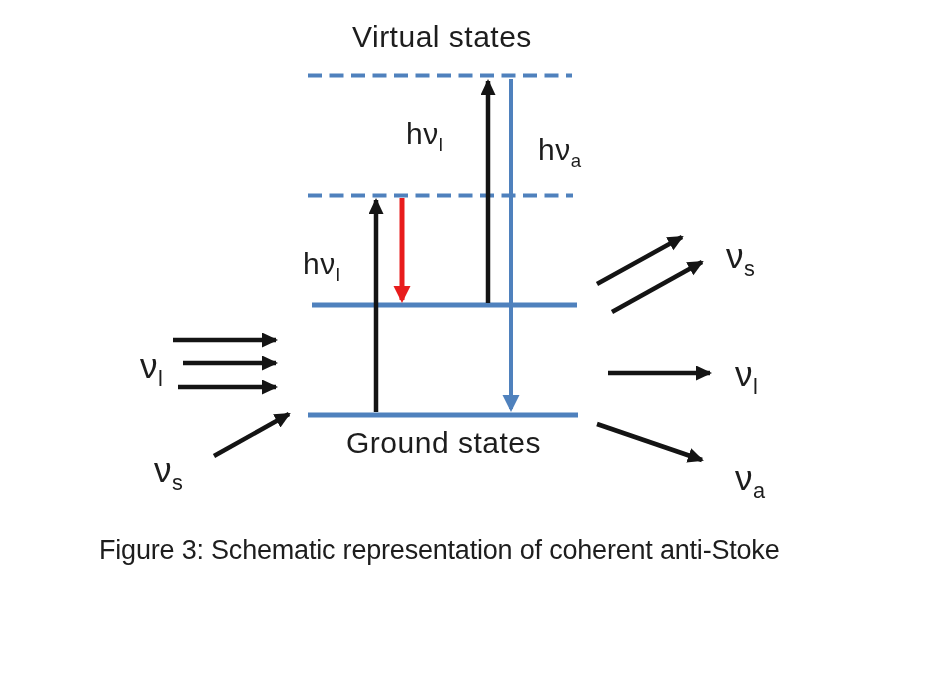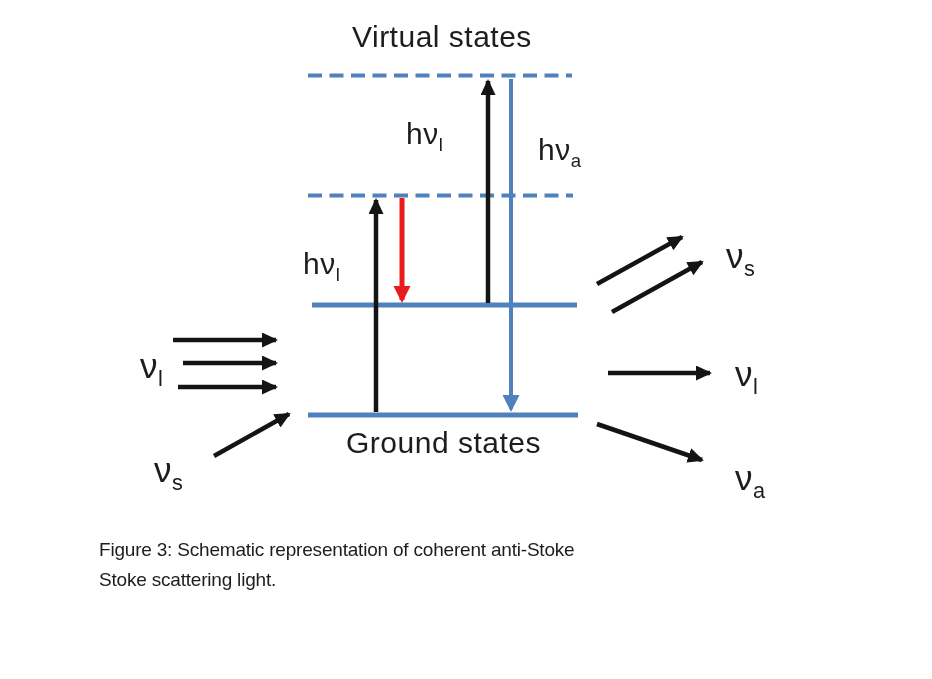--- a/index.html
+++ b/index.html
@@ -32,21 +32,21 @@
     font-size:30px;
     line-height:1.1;
     letter-spacing:0.5px;
     white-space:nowrap;
   }
   .lbl sub{font-size:0.62em;line-height:0;}
   .beam-lbl{font-size:35px;}
   .caption{
     position:absolute;
     left:99px;top:535px;
-    font-size:19px;
+    font-size:27px;
     line-height:30.2px;
     letter-spacing:-0.2px;
   }
   .caption div{white-space:nowrap;}
 </style>
 </head>
 <body>
 
 <div class="page">
 
@@ -99,16 +99,15 @@
   <div class="lbl beam-lbl" style="left:154px;top:451px;"><span>ν</span><sub>s</sub></div>
 
   <div class="lbl beam-lbl" style="left:726px;top:237px;"><span>ν</span><sub>s</sub></div>
 
   <div class="lbl beam-lbl" style="left:735px;top:355px;"><span>ν</span><sub>l</sub></div>
 
   <div class="lbl beam-lbl" style="left:735px;top:459px;"><span>ν</span><sub>a</sub></div>
 
   <div class="caption">
     <div>Figure 3: Schematic representation of coherent anti-Stoke</div>
-    <div>Stoke scattering light.</div>
   </div>
 
 </div>
 
 </body></html>

